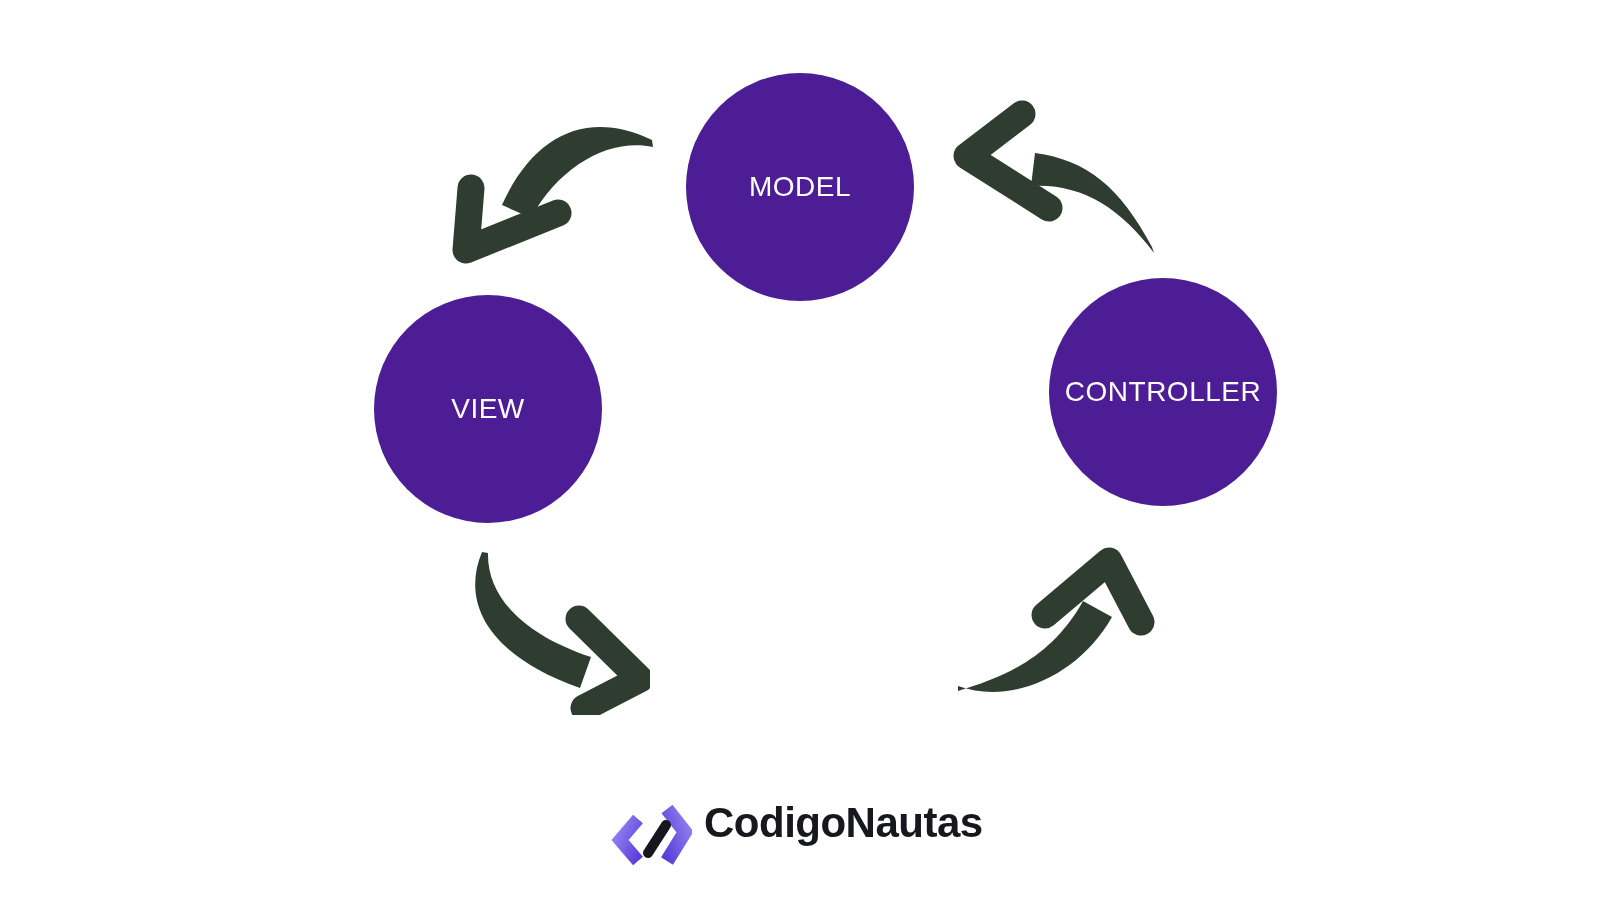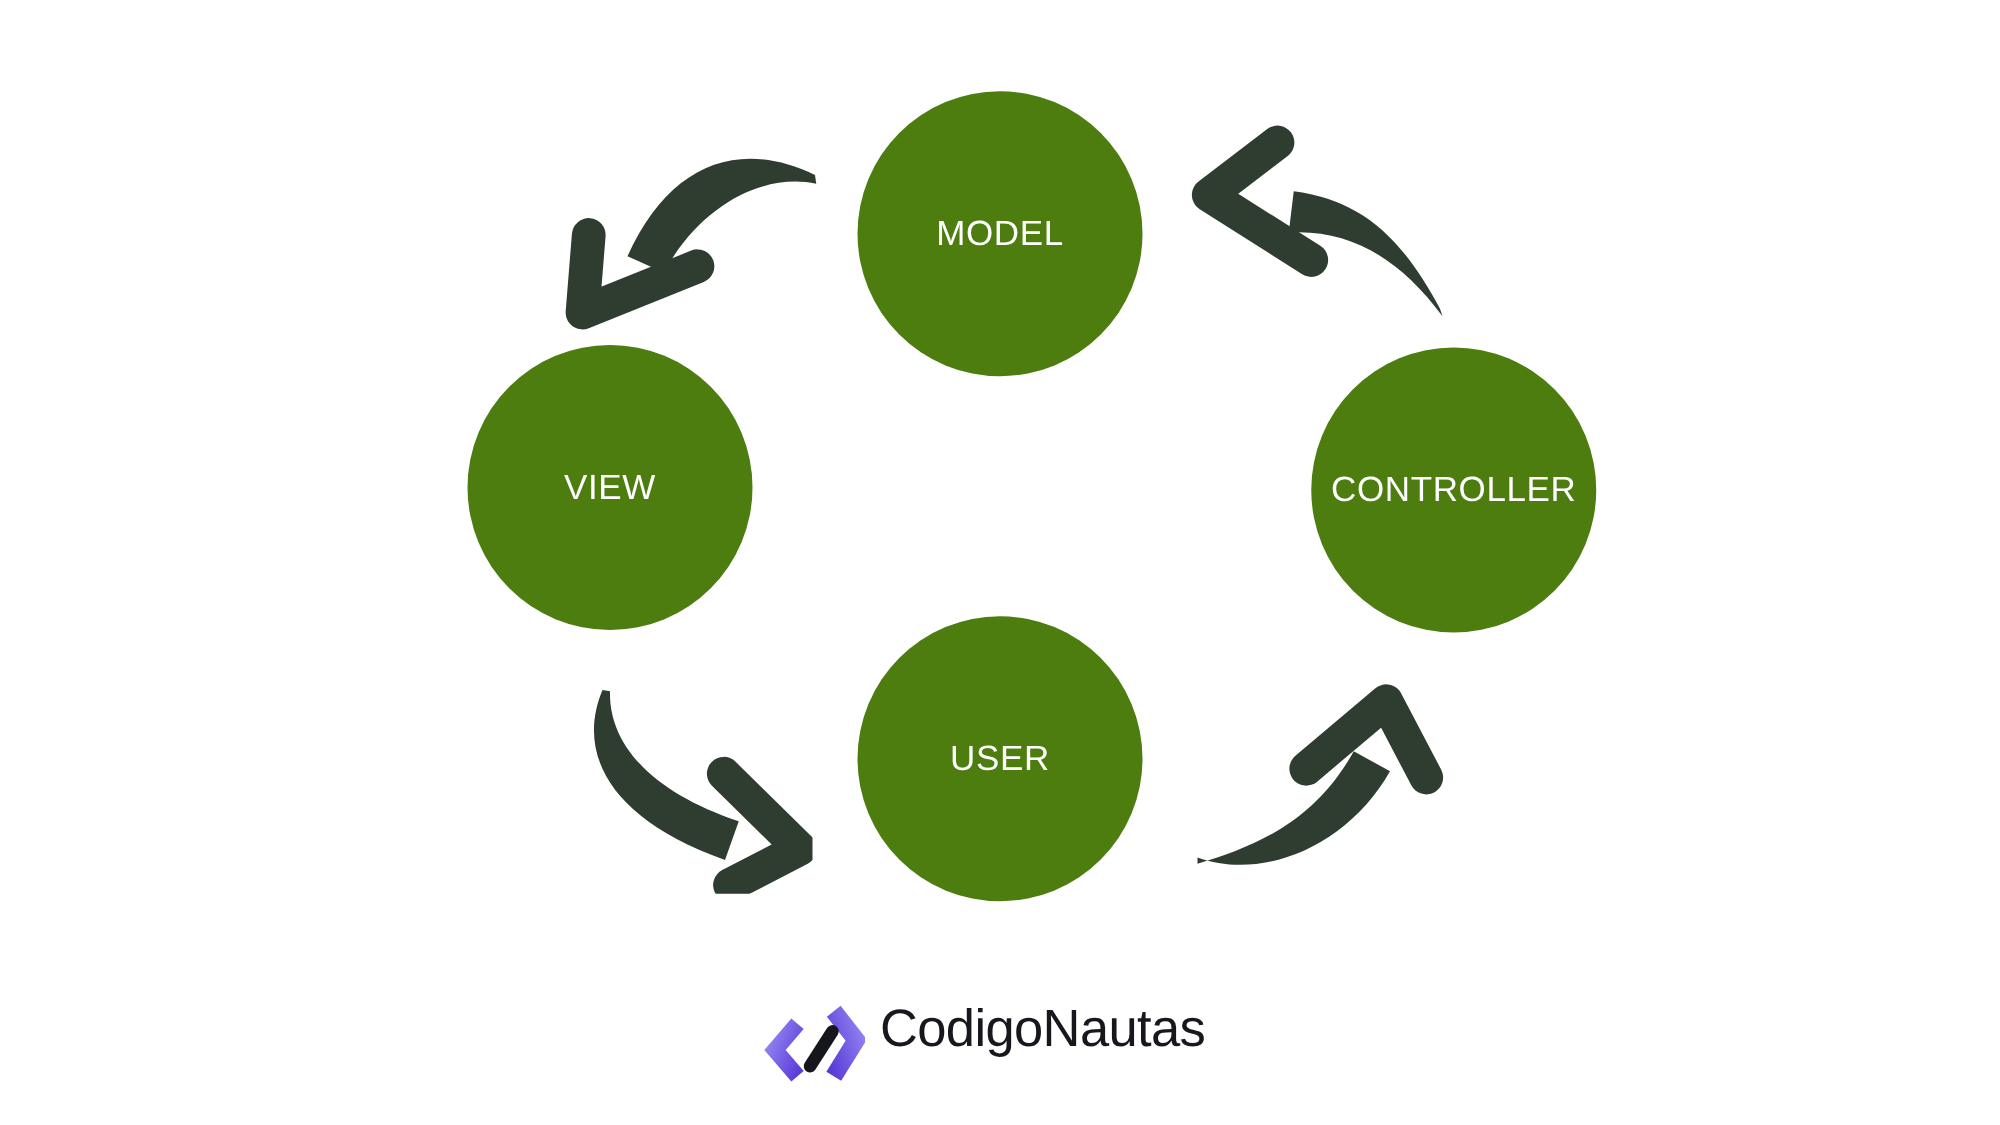--- a/index.html
+++ b/index.html
@@ -11,34 +11,34 @@
     width: 1600px;
     height: 900px;
     background: #ffffff;
   }
 
   .node {
     position: absolute;
     width: 228px;
     height: 228px;
     border-radius: 50%;
-    background: #4d7c0f;
+    background: #4c1d95;
     display: flex;
     align-items: center;
     justify-content: center;
   }
   .node span {
     color: #ffffff;
     font-size: 28px;
     font-weight: 400;
     letter-spacing: 0.5px;
   }
 
   .node-model      { left: 686px; top: 73px; }
-  .node-view       { left: 374px; top: 276px; }
+  .node-view       { left: 374px; top: 295px; }
   .node-controller { left: 1049px; top: 278px; }
   .node-user       { left: 686px; top: 493px; }
 
   .arrow { position: absolute; }
   .arrow path.shaft { fill: #2F3D31; }
   .arrow path.head  { fill: none; stroke: #2F3D31; stroke-width: 27; stroke-linecap: round; stroke-linejoin: round; }
 
   .arrow-model-to-view      { left: 440px; top: 110px; }
   .arrow-controller-to-model{ left: 935px; top: 95px; }
   .arrow-view-to-user       { left: 455px; top: 540px; }
@@ -47,21 +47,21 @@
   .logo {
     position: absolute;
     left: 610px;
     top: 782px;
     display: flex;
     align-items: center;
     gap: 12px;
   }
   .logo .wordmark {
     font-size: 42px;
-    font-weight: 400;
+    font-weight: 700;
     color: #17171E;
     letter-spacing: -0.5px;
     line-height: 1;
     padding-bottom: 6px;
     text-align: right;
   }
 </style>
 </head>
 <body>
 
@@ -72,23 +72,20 @@
   </div>
 
   <div class="node node-view">
     <span>VIEW</span>
   </div>
 
   <div class="node node-controller">
     <span>CONTROLLER</span>
   </div>
 
-  <div class="node node-user">
-    <span>USER</span>
-  </div>
 
   <svg class="arrow arrow-model-to-view" width="225" height="160" viewBox="0 0 225 160">
     <path class="shaft" d="M212,30 C150,0 95,22 62,95 L91,108 C120,55 170,28 213,37 Z"></path>
     <path class="head" d="M31,78 L26,140 L118,103"></path>
   </svg>
 
   <svg class="arrow arrow-controller-to-model" width="225" height="165" viewBox="0 0 225 165">
     <path class="shaft" d="M217,152 C185,92 152,65 100,58 L96,91 C145,88 185,112 219,158 Z"></path>
     <path class="head" d="M87,19 L32,61 L114,113"></path>
   </svg>

